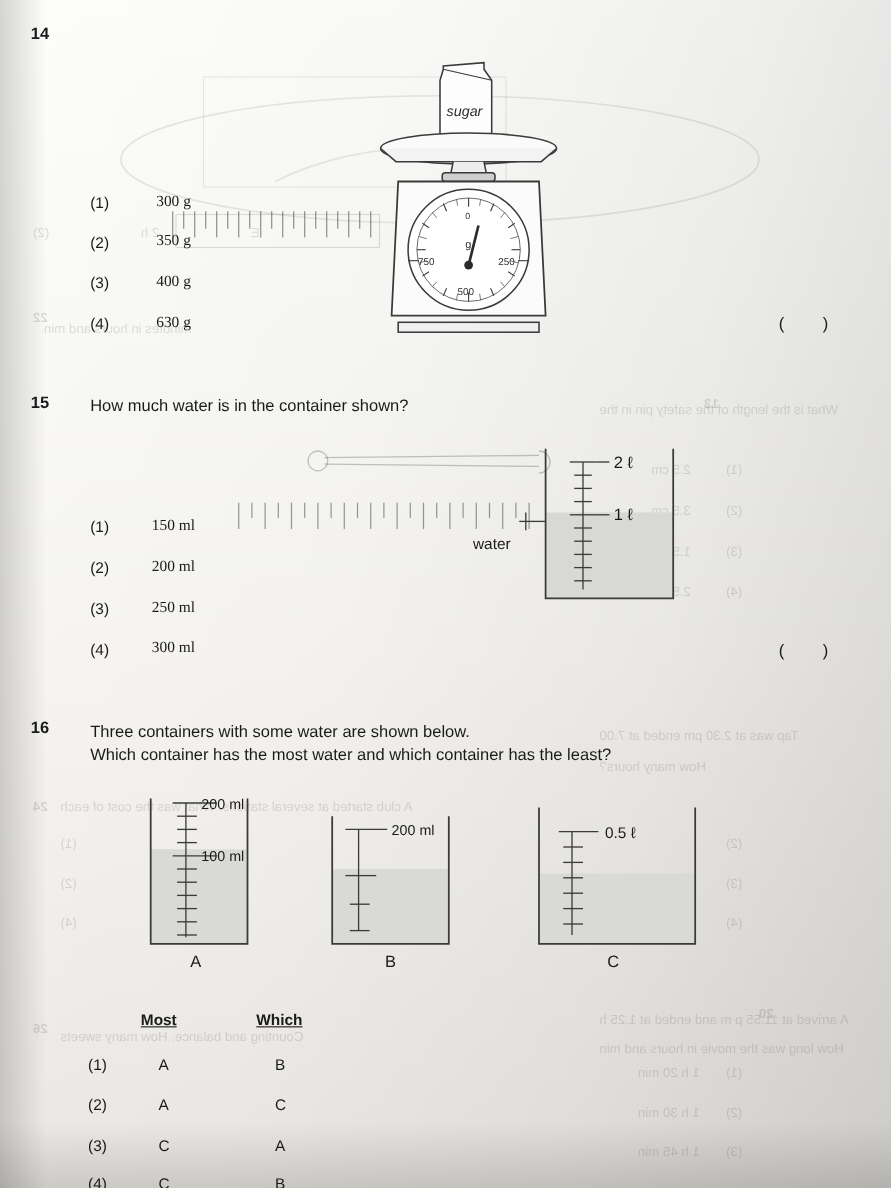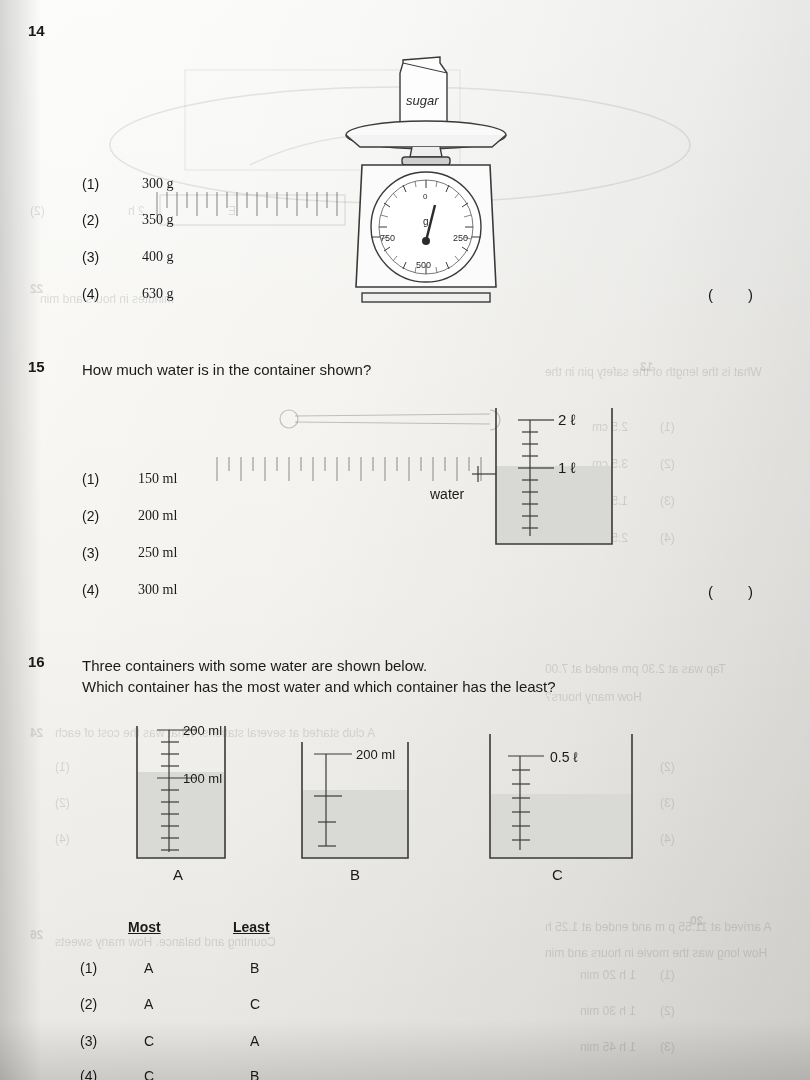--- a/index.html
+++ b/index.html
@@ -357,21 +357,21 @@
       <line x1="24" y1="66" x2="42" y2="66"></line>
       <line x1="24" y1="80" x2="42" y2="80"></line>
       <line x1="24" y1="94" x2="42" y2="94"></line>
       <line x1="24" y1="108" x2="42" y2="108"></line>
     </g>
     <text x="62" y="30" font-family="Liberation Sans, sans-serif" font-size="14" fill="#1a1a1a">0.5 ℓ</text>
   </svg>
   <div class="lbl" style="left:552px; top:866px; font-size:15px;">C</div>
 
   <div class="ans-line" style="left:128px; top:919px;">Most</div>
-  <div class="ans-line" style="left:233px; top:919px;">Least</div>
+  <div class="ans-line" style="left:233px; top:919px;">Which</div>
 
   <div class="opt-label" style="left:80px; top:960px;">(1)</div>
   <div class="tbl-cell" style="left:144px; top:960px;">A</div>
   <div class="tbl-cell" style="left:250px; top:960px;">B</div>
 
   <div class="opt-label" style="left:80px; top:996px;">(2)</div>
   <div class="tbl-cell" style="left:144px; top:996px;">A</div>
   <div class="tbl-cell" style="left:250px; top:996px;">C</div>
 
   <div class="opt-label" style="left:80px; top:1033px;">(3)</div>

